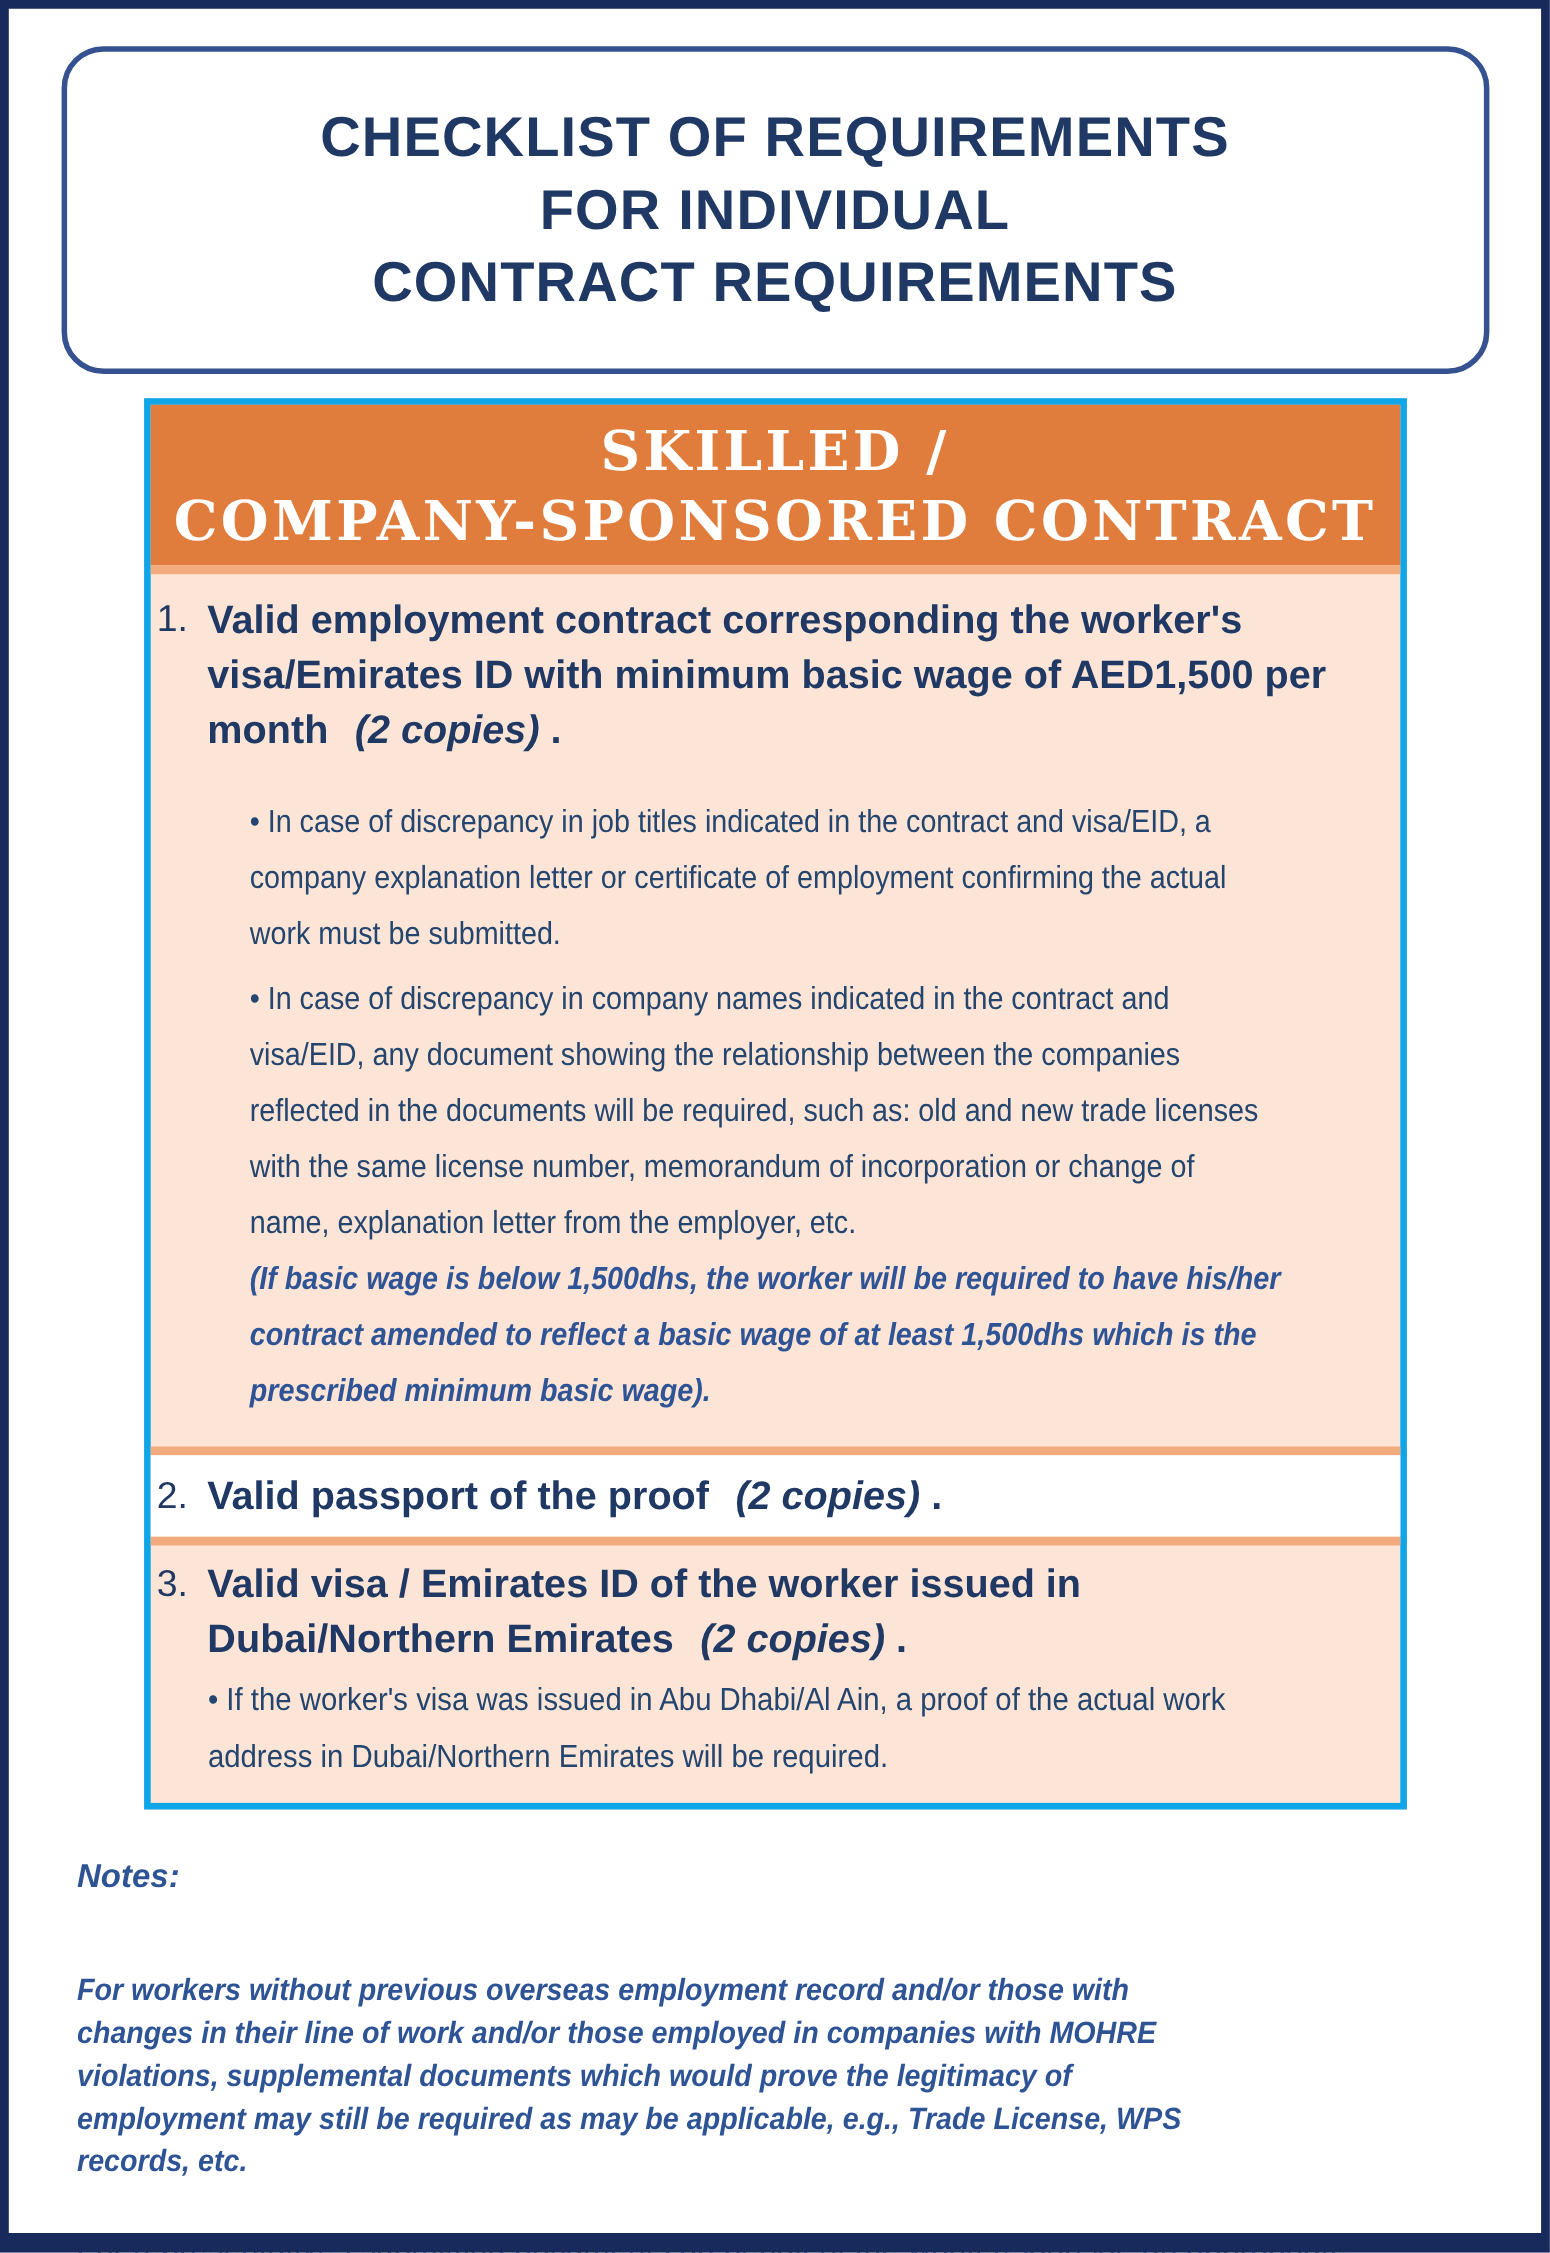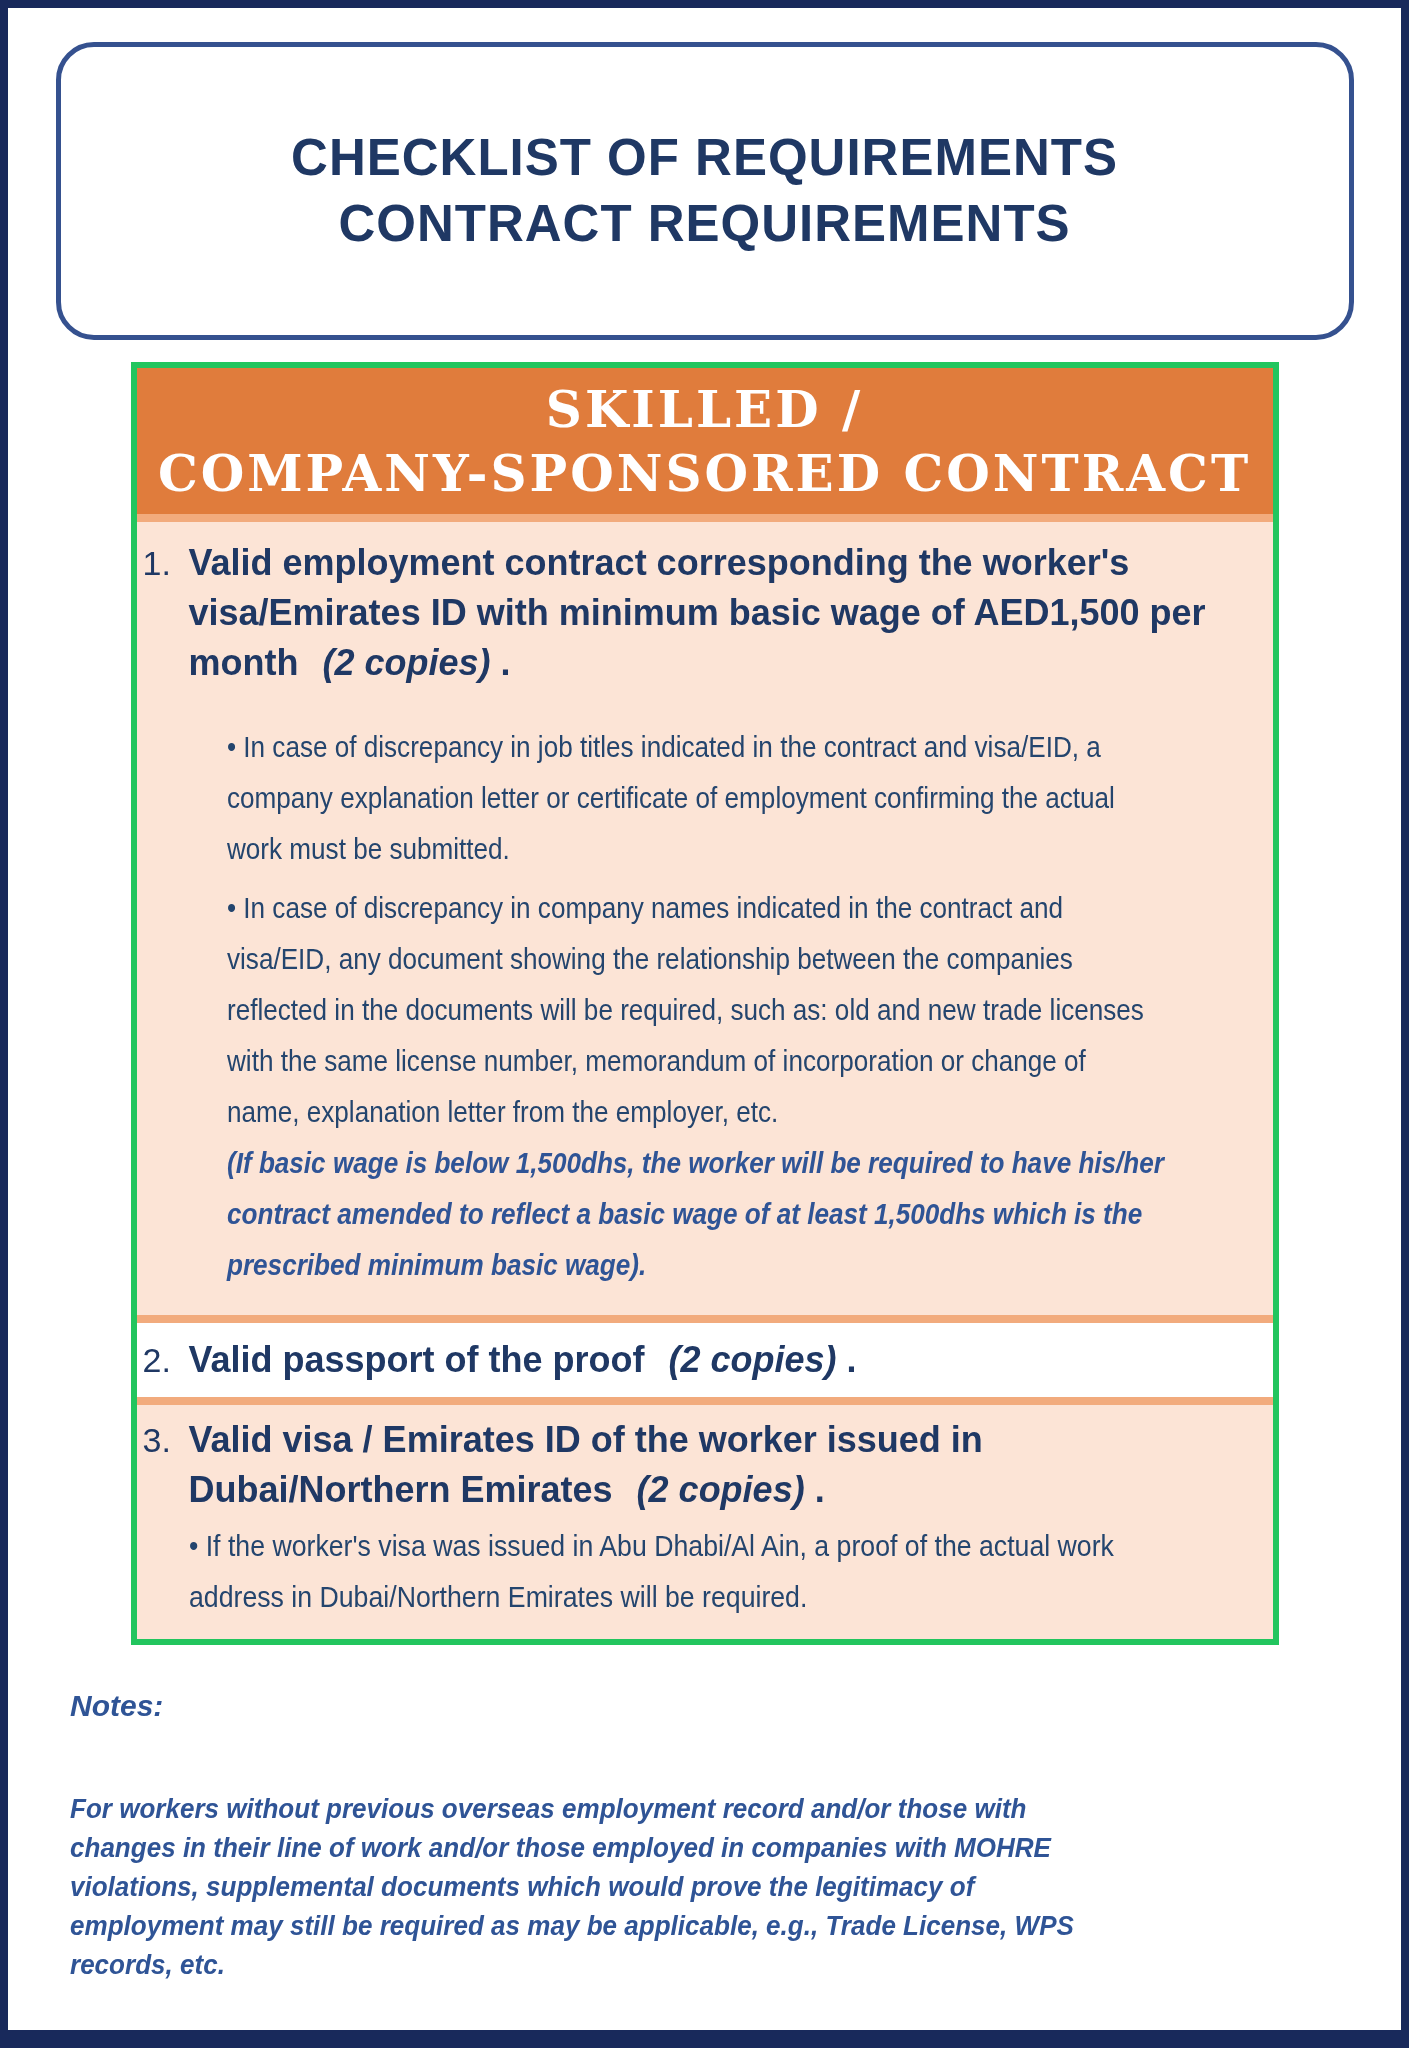--- a/index.html
+++ b/index.html
@@ -33,21 +33,21 @@
     display:flex;flex-direction:column;justify-content:center;align-items:center;
     gap:10px;
   }
   .title-line{
     font-size:51px;font-weight:bold;color:var(--title-navy);
     letter-spacing:1px;line-height:56px;white-space:nowrap;
   }
   
   .main-box{
     width:1148px;margin:22px auto 0;
-    border:6px solid #22c55e;
+    border:6px solid #0ea5e9;
     background:var(--peach);
   }
   .banner{
     background:var(--banner-orange);
     text-align:center;
     padding:10px 0 8px;
   }
   .banner-line{
     font-family:"DejaVu Serif", serif;
     font-weight:bold;color:#ffffff;
@@ -106,20 +106,21 @@
     font-size:29px;font-style:italic;line-height:39px;
   }
 </style>
 </head>
 <body>
 
 <div class="page-frame"></div>
 
 <div class="title-box">
   <div class="title-line">CHECKLIST OF REQUIREMENTS</div>
+  <div class="title-line">FOR INDIVIDUAL</div>
   <div class="title-line">CONTRACT REQUIREMENTS</div>
 </div>
 
 <div class="main-box">
 
   <div class="banner">
     <div class="banner-line">SKILLED /</div>
     <div class="banner-line">COMPANY-SPONSORED CONTRACT</div>
   </div>
 

